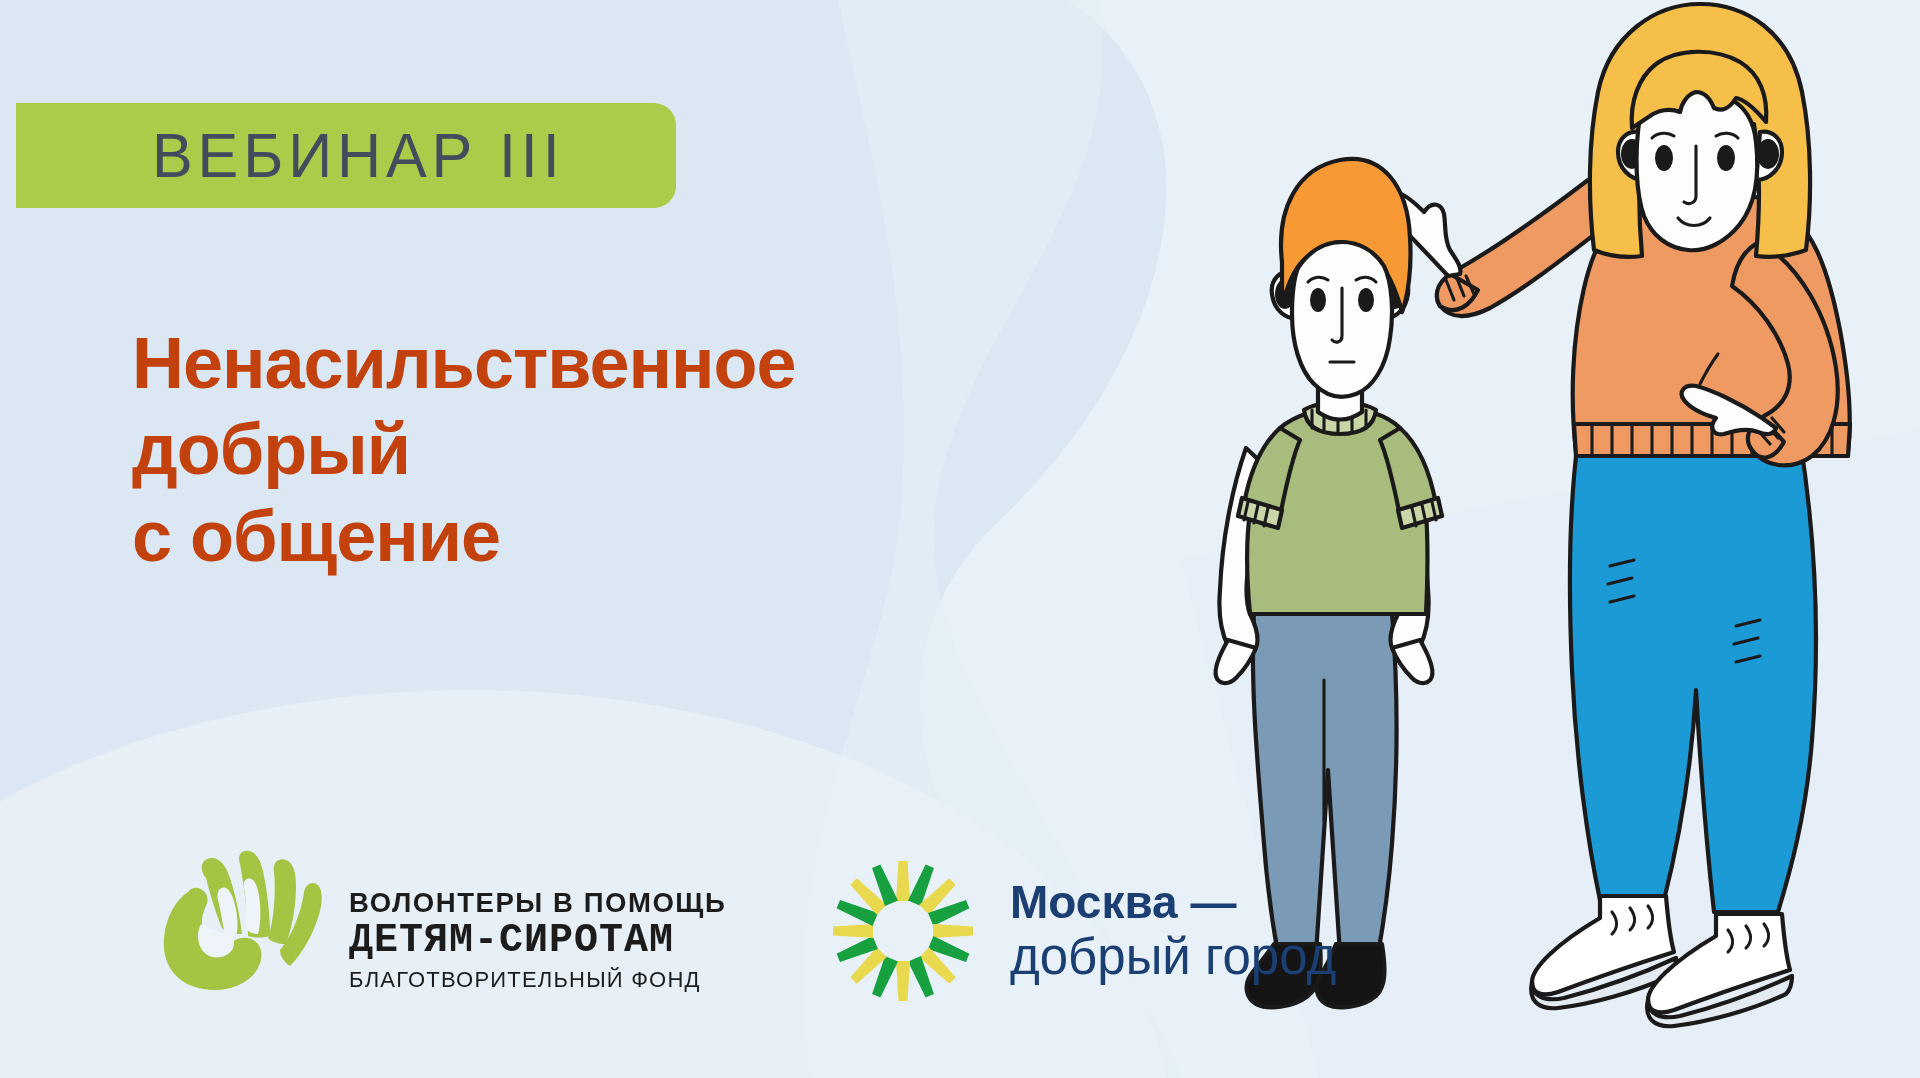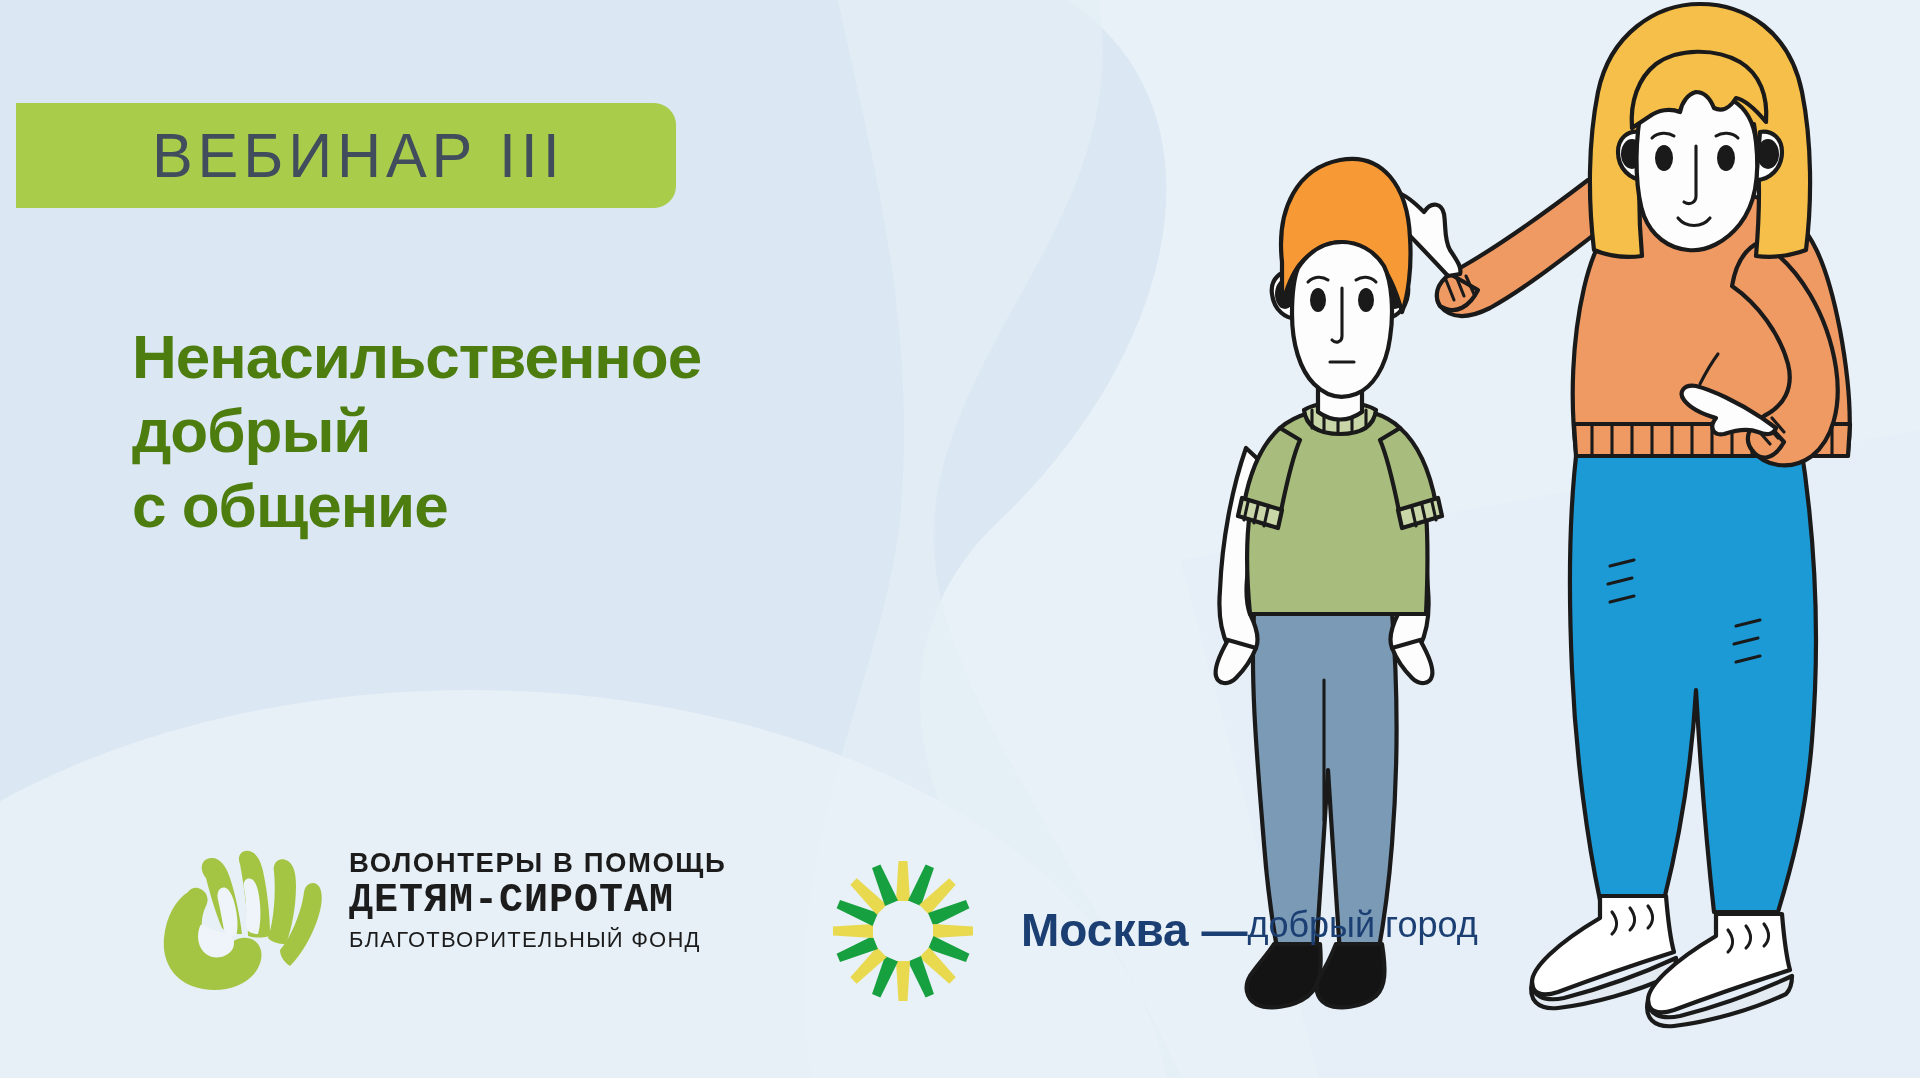--- a/index.html
+++ b/index.html
@@ -39,50 +39,50 @@
     white-space:nowrap;
   }
 
   
   .headline {
     position:absolute;
     left:132px; top:320px;
     z-index:5;
   }
   .headline-line {
-    font-size:62px;
+    font-size:72px;
     font-weight:bold;
-    color:#4d7c0f;
+    color:#c2410c;
     line-height:1.20;
     letter-spacing:-1px;
     white-space:nowrap;
   }
 
   
   .logos { position:absolute; left:0; bottom:0; width:100%; height:250px; z-index:5; }
 
   .logo-fund {
     position:absolute; left:148px; top:20px;
-    display:flex; align-items:flex-start; gap:26px;
+    display:flex; align-items:flex-end; gap:26px;
   }
   .hand-mark { width:175px; height:145px; flex:none; }
   .fund-words { display:flex; flex-direction:column; gap:1px; }
   .fw1, .fw2, .fw3 { color:#1c1c1c; white-space:nowrap; font-family:"Liberation Sans", sans-serif; }
   .fw1 { font-size:27px; font-weight:bold; letter-spacing:1.5px; transform:scaleX(1.02); transform-origin:left; }
   .fw2 { font-size:40px; font-weight:bold; letter-spacing:1px; margin-top:-2px;font-family:Liberation Mono, monospace; }
   .fw3 { font-size:22px; font-weight:normal; letter-spacing:1.2px; margin-top:3px; }
 
   .logo-city {
     position:absolute; left:828px; top:28px;
     display:flex; align-items:center; gap:32px;
   }
   .sun-mark { width:150px; height:150px; flex:none; }
-  .city-words { display:flex; flex-direction:row; line-height:1.12;margin-left:11px; }
+  .city-words { display:flex; flex-direction:column; line-height:1.12; }
   .cw1 { font-size:46px; font-weight:bold; color:#1b3f73; white-space:nowrap; }
-  .cw2 { font-size:36px; font-weight:normal; color:#1b3f73; white-space:nowrap; }
+  .cw2 { font-size:51px; font-weight:normal; color:#1b3f73; white-space:nowrap; }
 
   
   .illustration { position:absolute; right:0; top:0; width:780px; height:1078px; z-index:4; }
 </style>
 </head>
 <body>
 
 <div id="stage">
 
   <svg class="bg-layer" viewBox="0 0 1920 1078" preserveAspectRatio="none">

